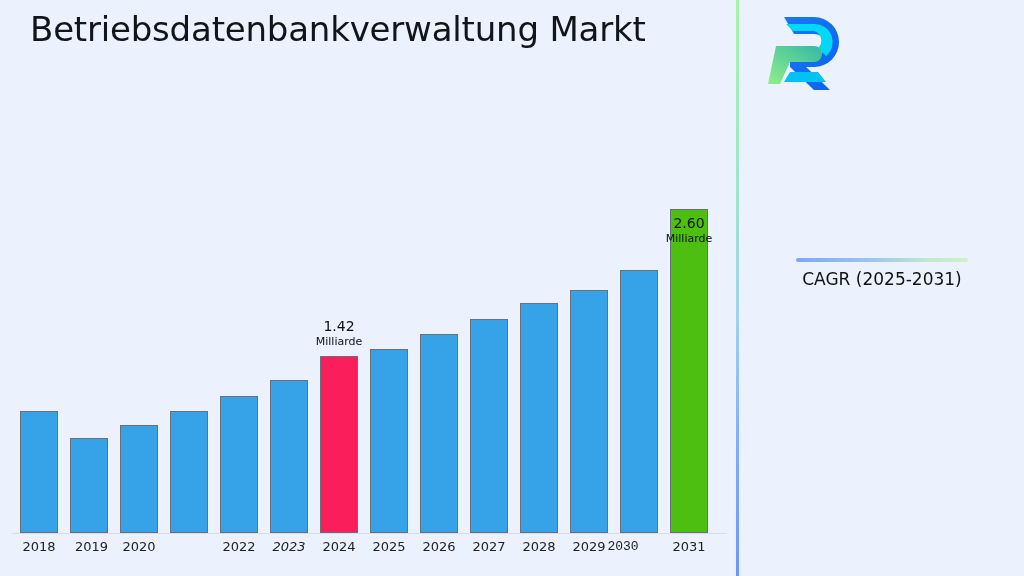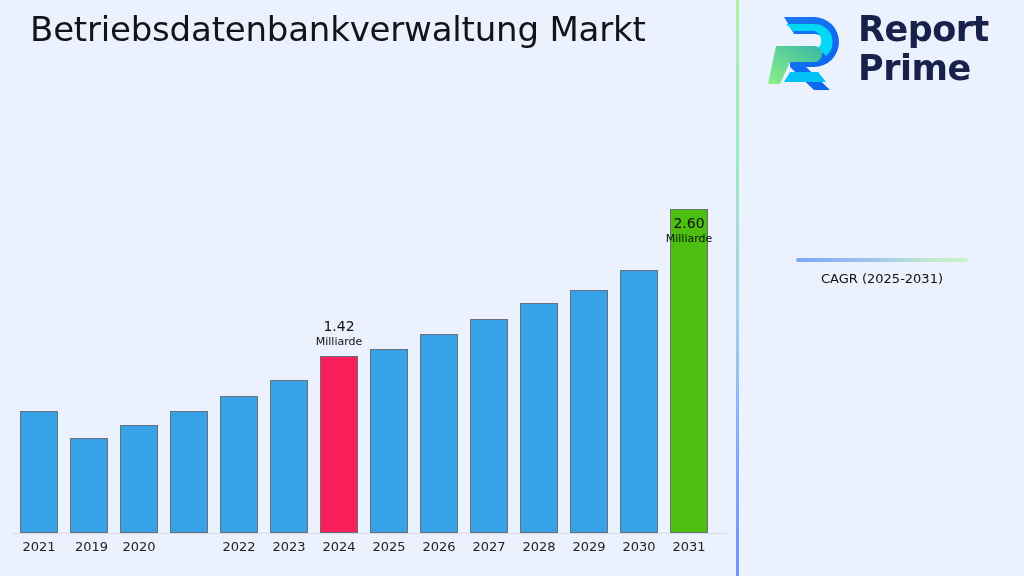--- a/index.html
+++ b/index.html
@@ -67,64 +67,64 @@
     line-height:39px;letter-spacing:-0.5px;
   }
   .logo-text span{display:block;}
 
   .cagr-block{position:absolute;left:0;top:250px;width:284px;text-align:center;}
   .cagr-value{font-size:39px;color:#111;line-height:46px;font-weight:400;}
   .cagr-rule{
     width:172px;height:4px;margin:8px auto 6px auto;border-radius:2px;
     background:linear-gradient(to right,#7fa6f7 0%,#9fc6ef 45%,#bfe7cf 75%,#cdf3c9 100%);
   }
-  .cagr-caption{font-size:13px;color:#111;line-height:22px;}
+  .cagr-caption{font-size:17px;color:#111;line-height:22px;}
 </style>
 </head>
 <body>
 
 <div id="root">
 
   <div class="chart-panel">
 
     <div class="chart-title">Betriebsdatenbankverwaltung Markt</div>
 
     <div class="plot" id="plot">
       <div class="axis-line"></div>
 
     <div class="bar blue" title="2018: 0.98" style="left: 20px; width: 38px; height: 122px;"></div>
-        <div class="tick" style="left: 20px; width: 38px;">2021</div>
+        <div class="tick" style="left: 20px; width: 38px;">2018</div>
         <div class="bar blue" title="2019: 0.76" style="left: 70px; width: 38px; height: 95px;"></div>
         <div class="tick" style="left: 70px; width: 38px; text-align: right;">2019</div>
         <div class="bar blue" title="2020: 0.87" style="left: 120px; width: 38px; height: 108px;"></div>
         <div class="tick" style="left: 120px; width: 38px;">2020</div>
         <div class="bar blue" title="2021: 0.98" style="left: 170px; width: 38px; height: 122px;"></div>
         <div class="tick" style="left: 170px; width: 38px; margin-top: 46px;">2021</div>
         <div class="bar blue" title="2022: 1.1" style="left: 220px; width: 38px; height: 137px;"></div>
         <div class="tick" style="left: 220px; width: 38px;">2022</div>
         <div class="bar blue" title="2023: 1.23" style="left: 270px; width: 38px; height: 153px;"></div>
-        <div class="tick" style="left: 270px; width: 38px;">2023</div>
+        <div class="tick" style="left: 270px; width: 38px; font-style: italic;">2023</div>
         <div class="bar pink" title="2024: 1.42" style="left: 320px; width: 38px; height: 177px;"></div>
         <div class="tick" style="left: 320px; width: 38px;">2024</div>
         <div class="bar-label" style="left: 294px; width: 90px; top: 318px;">
           <span class="val">1.42</span>
           <span class="unit">Milliarde</span>
         </div>
         <div class="bar blue" title="2025: 1.48" style="left: 370px; width: 38px; height: 184px;"></div>
         <div class="tick" style="left: 370px; width: 38px;">2025</div>
         <div class="bar blue" title="2026: 1.6" style="left: 420px; width: 38px; height: 199px;"></div>
         <div class="tick" style="left: 420px; width: 38px;">2026</div>
         <div class="bar blue" title="2027: 1.72" style="left: 470px; width: 38px; height: 214px;"></div>
         <div class="tick" style="left: 470px; width: 38px;">2027</div>
         <div class="bar blue" title="2028: 1.85" style="left: 520px; width: 38px; height: 230px;"></div>
         <div class="tick" style="left: 520px; width: 38px;">2028</div>
         <div class="bar blue" title="2029: 1.95" style="left: 570px; width: 38px; height: 243px;"></div>
         <div class="tick" style="left: 570px; width: 38px;">2029</div>
         <div class="bar blue" title="2030: 2.11" style="left: 620px; width: 38px; height: 263px;"></div>
-        <div class="tick" style="left: 620px; width: 38px;">2030</div>
+        <div class="tick" style="left: 604px; width: 38px; font-family: Liberation Mono, monospace;">2030</div>
         <div class="bar green" title="2031: 2.6" style="left: 670px; width: 38px; height: 324px;"></div>
         <div class="tick" style="left: 670px; width: 38px;">2031</div>
         <div class="bar-label" style="left: 644px; width: 90px; top: 171px; margin-top: 44px;">
           <span class="val">2.60</span>
           <span class="unit">Milliarde</span>
         </div>
       </div>
   </div>
 
   <div class="divider"></div>
@@ -146,24 +146,20 @@
           </defs>
 
           <path d="M16 5 H46 A25 25 0 0 1 46 55 H38 L62 78 H46 L22 55 V44 H46 A11 11 0 0 0 46 22 H26 Z" fill="url(#gblue)"></path>
 
           <path d="M18 12 H46 A18 18 0 0 1 58 44 L50 36 A10 10 0 0 0 46 19 H25 Z" fill="#00d8f5"></path>
           <path d="M22 60 H50 L58 70 H16 Z" fill="#00c2f5"></path>
 
           <path d="M8 34 H46 A8 8 0 0 1 46 50 H22 L12 72 H0 L8 34 Z" fill="url(#ggreen)"></path>
         </svg>
       </div>
-      <div class="logo-text">
-        <span>Report</span>
-        <span>Prime</span>
-      </div>
     </div>
 
     <div class="cagr-block">
       <div class="cagr-rule"></div>
       <div class="cagr-caption">CAGR (2025-2031)</div>
     </div>
 
   </div>
 </div>
 

